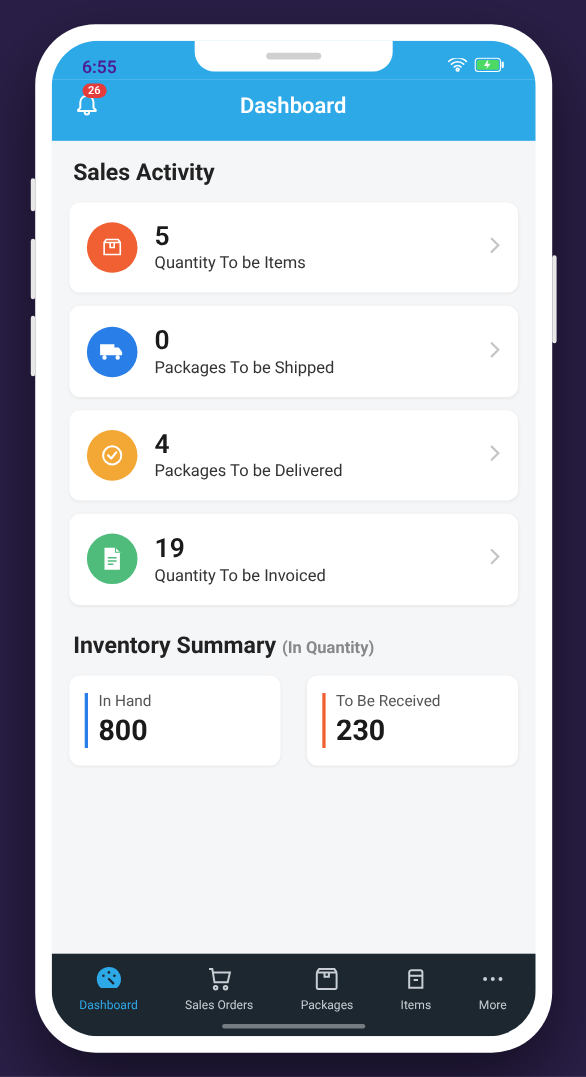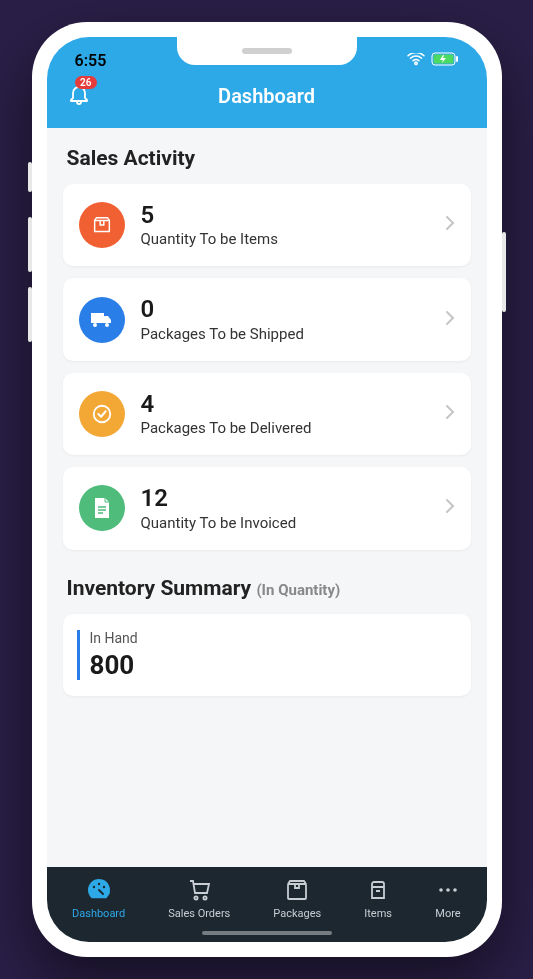--- a/index.html
+++ b/index.html
@@ -44,21 +44,21 @@
     .notch::before { content: ""; width: 50px; height: 6px; background: #d0d0d0; border-radius: 3px; }
     
     .side-btn { position: absolute; background: #e8e8e8; border-radius: 3px; }
     .side-btn.mute { left: -4px; top: 140px; width: 4px; height: 30px; }
     .side-btn.vol1 { left: -4px; top: 195px; width: 4px; height: 55px; }
     .side-btn.vol2 { left: -4px; top: 265px; width: 4px; height: 55px; }
     .side-btn.power { right: -4px; top: 210px; width: 4px; height: 80px; }
     
     .status-bar {
       background: #2ea9e8;
-      color: #000000;
+      color: #4c1d95;
       padding: 14px 28px 2px;
       display: flex;
       justify-content: space-between;
       align-items: center;
       font-weight: 600;
       font-size: 16px;
     }
     .status-icons { display: flex; gap: 6px; align-items: center; }
     
     .header {
@@ -270,40 +270,46 @@
 
       <div class="card">
         <div class="card-icon green">
           <svg width="20" height="22" viewBox="0 0 20 22" fill="#fff">
               <path d="M3 1h10l4 4v16H3z"></path>
               <path d="M13 1v4h4" fill="none" stroke="#4fbc7c" stroke-width="1"></path>
               <path d="M6 10h8M6 13h8M6 16h5" stroke="#4fbc7c" stroke-width="1.4"></path>
             </svg>
         </div>
         <div class="card-body">
-          <div class="card-value">12</div>
+          <div class="card-value">19</div>
           <div class="card-label">Quantity To be Invoiced</div>
         </div>
         <span class="chevron"><svg width="10" height="16" viewBox="0 0 10 16">
               <path d="M2 2l6 6-6 6" stroke="currentColor" stroke-width="2" fill="none" stroke-linecap="round"></path>
             </svg></span>
       </div>
 
       <div class="inv-section">
         <h2 class="section-title">
           <span>Inventory Summary</span>
           <span class="section-suffix">(In Quantity)</span>
         </h2>
         <div class="inv-row">
           <div class="inv-card">
             <div class="inv-inner blue">
               <div class="inv-label">In Hand</div>
               <div class="inv-value">800</div>
             </div>
           </div>
+          <div class="inv-card">
+            <div class="inv-inner orange">
+              <div class="inv-label">To Be Received</div>
+              <div class="inv-value">230</div>
+            </div>
+          </div>
         </div>
       </div>
     </div>
 
     <div class="tab-bar">
       <div class="tab-item active">
         <div class="tab-icon">
           <svg width="26" height="26" viewBox="0 0 26 26">
               <path d="M13 2a11 11 0 00-11 11c0 3.3 1.4 6.2 3.7 8.2h14.6A11 11 0 0013 2z" fill="currentColor"></path>
               <circle cx="8" cy="10" r="1.2" fill="#1c2730"></circle>

